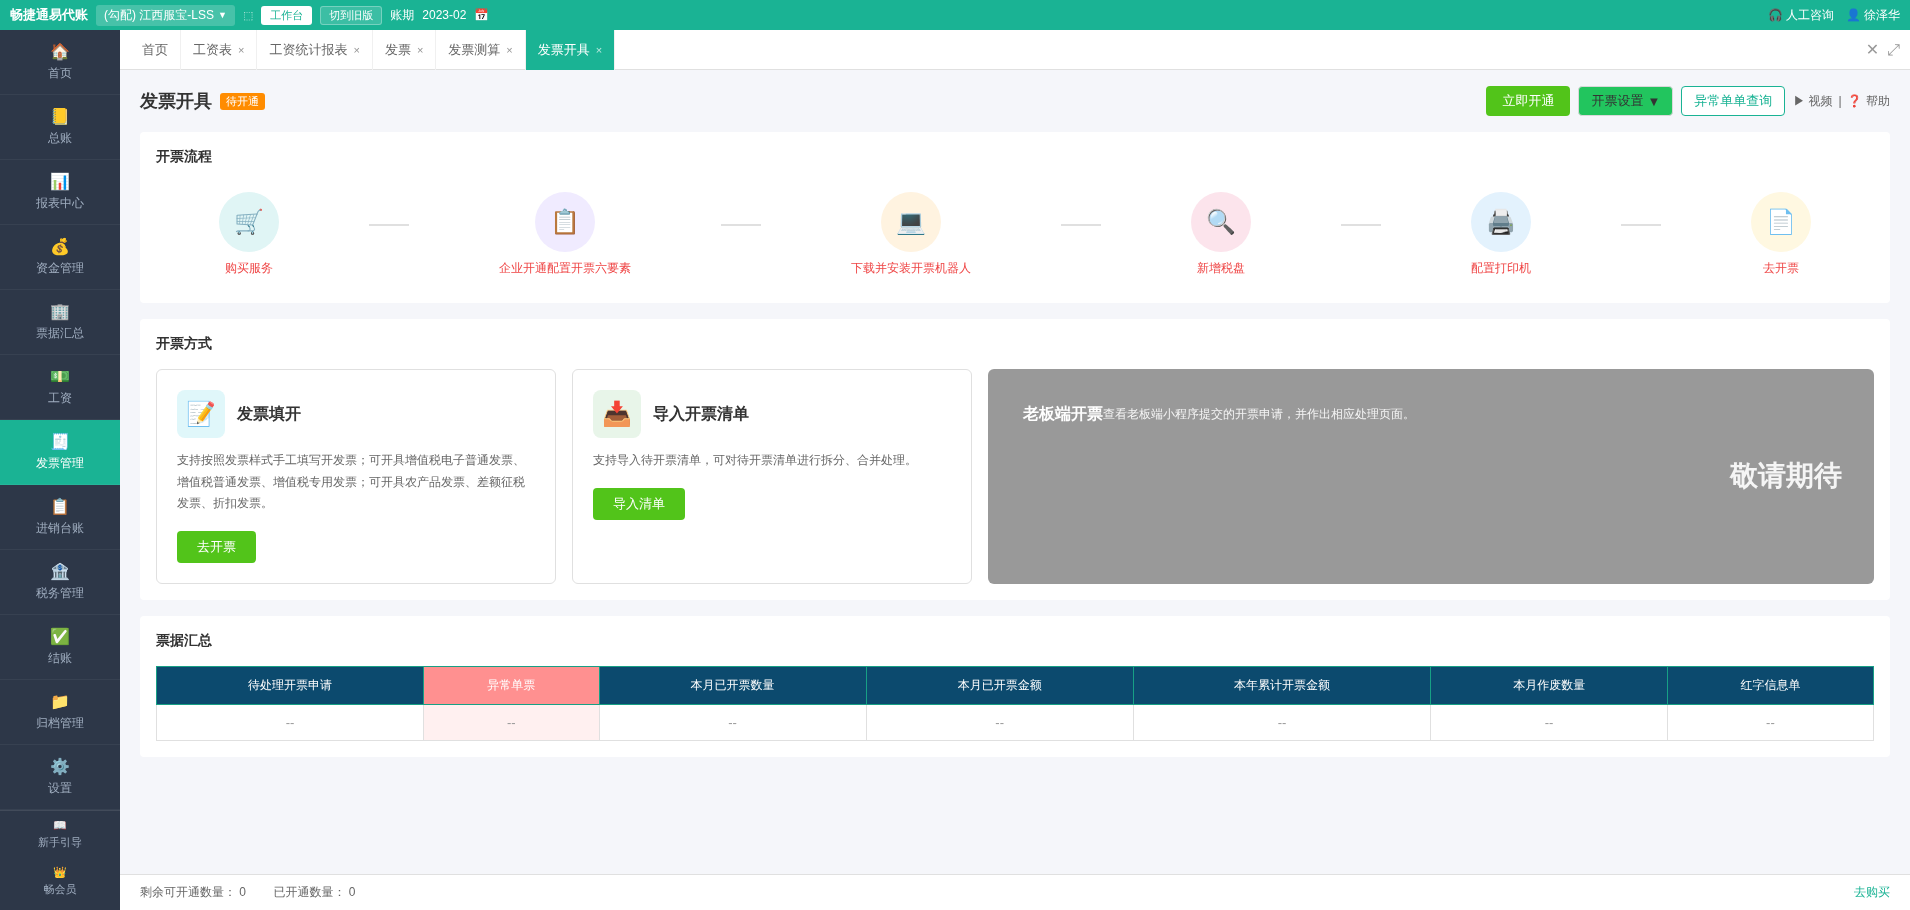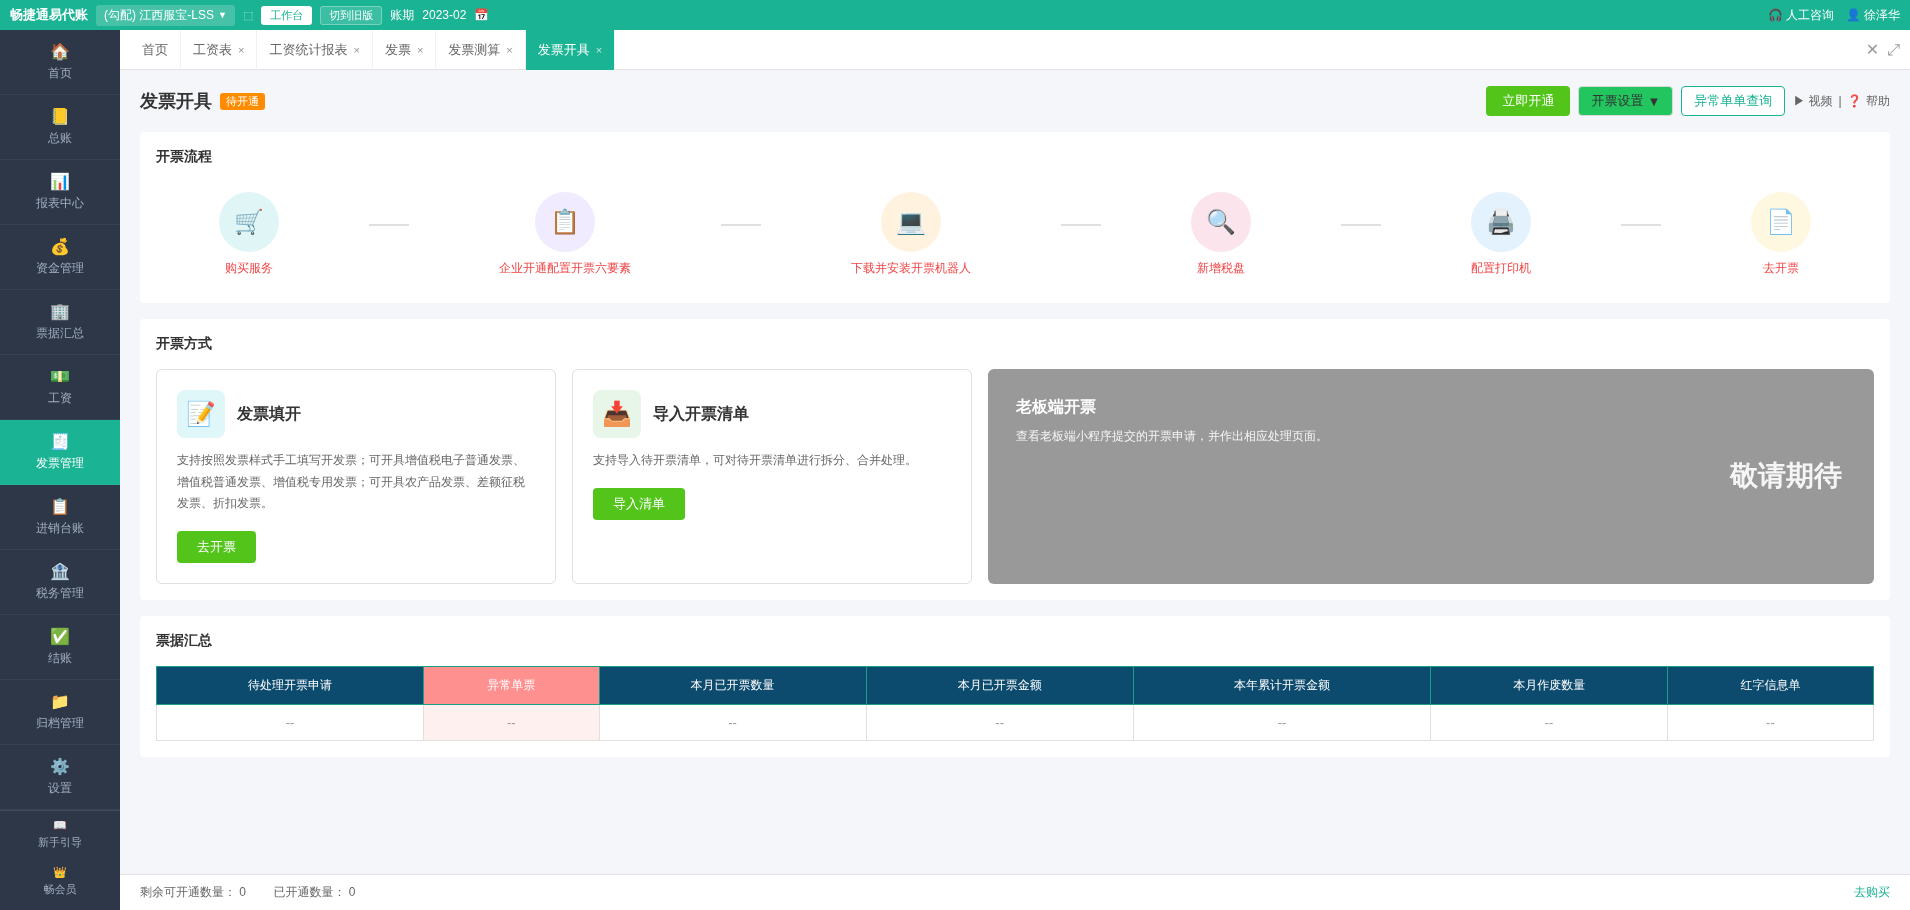--- a/index.html
+++ b/index.html
@@ -68,21 +68,21 @@
     .icon-light-orange { background: #fff8e1; }
 
     
     .method-cards { display: flex; gap: 16px; }
     .method-card { flex: 1; border: 1px solid #e0e0e0; border-radius: 6px; padding: 20px; position: relative; max-width: 400px; }
     .method-card-header { display: flex; align-items: center; gap: 12px; margin-bottom: 12px; }
     .method-card-icon { width: 48px; height: 48px; display: flex; align-items: center; justify-content: center; font-size: 24px; background: #e3f9fd; border-radius: 8px; }
     .method-card-title { font-size: 16px; font-weight: bold; color: #333; }
     .method-card-desc { font-size: 12px; color: #666; line-height: 1.8; margin-bottom: 16px; }
     .method-card-btn { background: #52c41a; color: white; border: none; padding: 7px 20px; border-radius: 4px; font-size: 13px; cursor: pointer; }
-    .old-boss-card { flex: 1; background: #999; border-radius: 6px; padding: 28px; color: white; display: flex; flex-direction: column; position: relative; }
+    .old-boss-card { flex: 1; background: #999; border-radius: 6px; padding: 35px; color: white; display: flex; position: relative; }
     .old-boss-card-title { font-size: 16px; font-weight: bold; margin-bottom: 8px; }
     .old-boss-card-desc { font-size: 12px; line-height: 1.8; opacity: 0.9; flex: 1; font-family: Liberation Serif, serif; }
     .coming-soon { position: absolute; right: 32px; top: 50%; transform: translateY(-50%); font-size: 28px; font-weight: bold; color: white; opacity: 0.9; }
 
     
     .summary-table { width: 100%; border-collapse: collapse; }
     .summary-table th { background: #0c4a6e; color: white; padding: 10px; text-align: center; font-size: 12px; font-weight: normal; border: 1px solid #17a085; }
     .summary-table th.highlight { background: #ff9090; }
     .summary-table td { padding: 10px; text-align: center; font-size: 13px; border: 1px solid #e0e0e0; background: white; color: #999; }
 

